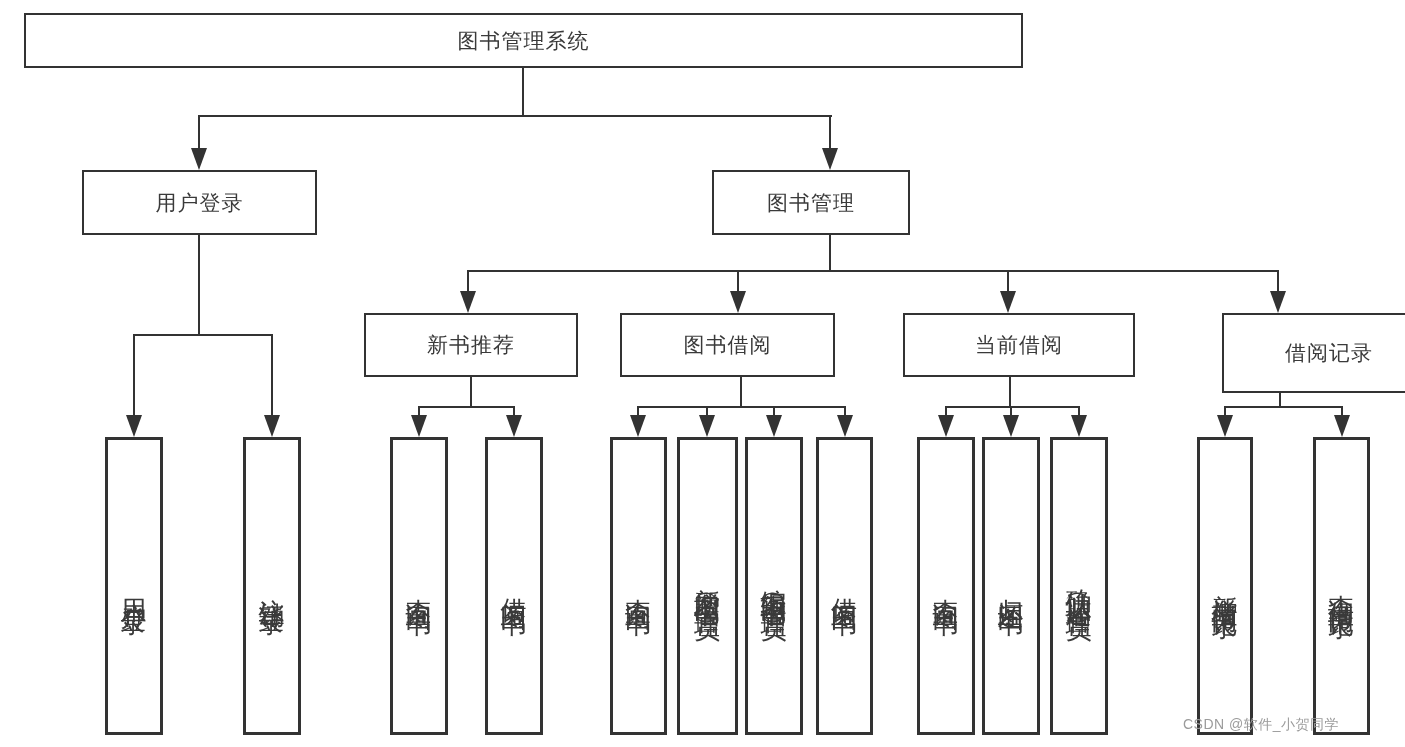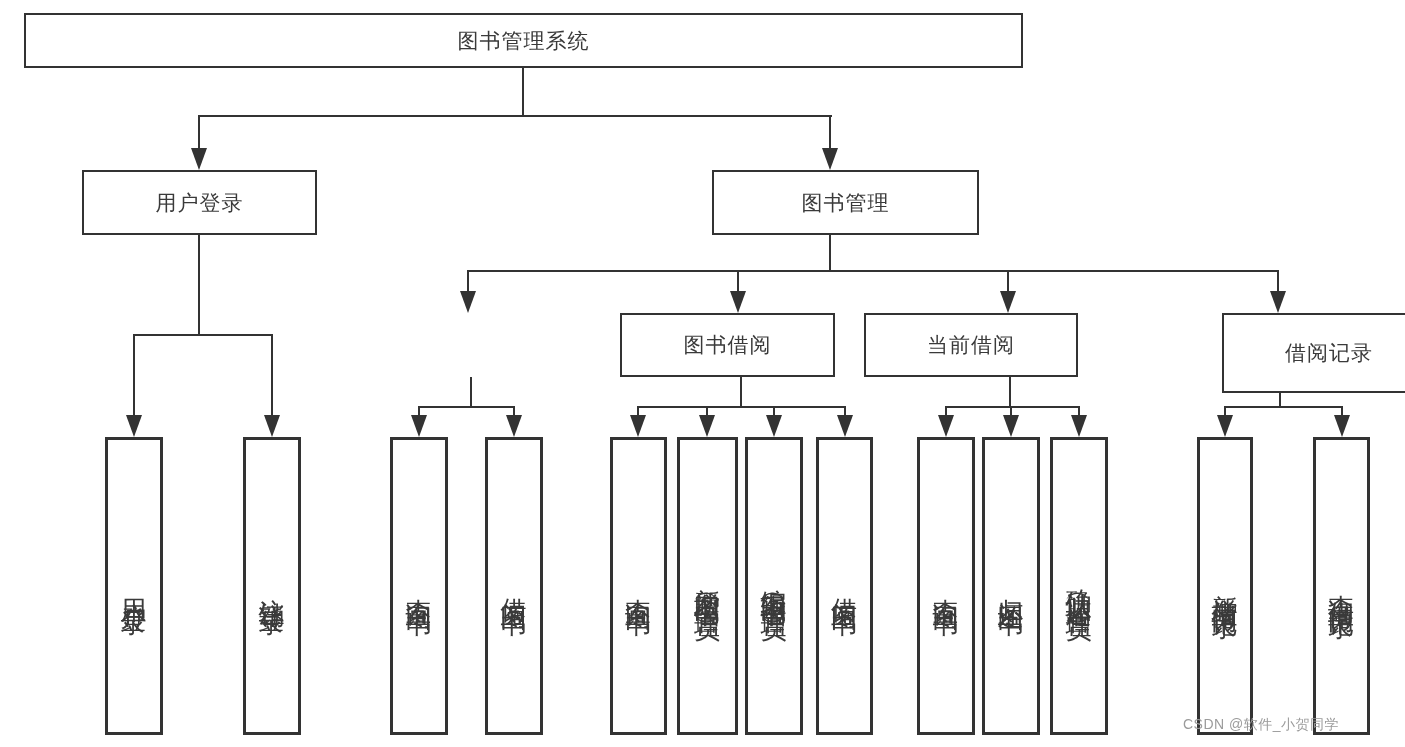--- a/index.html
+++ b/index.html
@@ -86,24 +86,25 @@
       <polygon points="1003,415 1019,415 1011,437"></polygon>
       <polygon points="1071,415 1087,415 1079,437"></polygon>
       <polygon points="1217,415 1233,415 1225,437"></polygon>
       <polygon points="1334,415 1350,415 1342,437"></polygon>
     </g>
   </svg>
 
   <div class="box" style="left:24px;top:13px;width:999px;height:55px">图书管理系统</div>
 
   <div class="box" style="left:82px;top:170px;width:235px;height:65px">用户登录</div>
-  <div class="box" style="left:712px;top:170px;width:267px;height:65px">图书管理</div>
+  <div class="box" style="left:712px;top:170px;width:198px;height:65px">图书管理</div>
 
+  <div class="box" style="left:364px;top:313px;width:214px;height:64px">新书推荐</div>
   <div class="box" style="left:620px;top:313px;width:215px;height:64px">图书借阅</div>
-  <div class="box" style="left:864px;top:313px;width:214px;height:64px">当前借阅</div>
+  <div class="box" style="left:903px;top:313px;width:232px;height:64px">当前借阅</div>
   <div class="box" style="left:1222px;top:313px;width:214px;height:80px">借阅记录</div>
 
   <div class="box leaf" style="left:105px;width:58px">用户登录</div>
   <div class="box leaf" style="left:243px;width:58px">注销登录</div>
 
   <div class="box leaf" style="left:390px;width:58px">查询图书</div>
   <div class="box leaf" style="left:485px;width:58px">借阅图书</div>
 
   <div class="box leaf" style="left:610px;width:57px">查询图书</div>
   <div class="box leaf" style="left:677px;width:61px">新增图书（管理员）</div>

